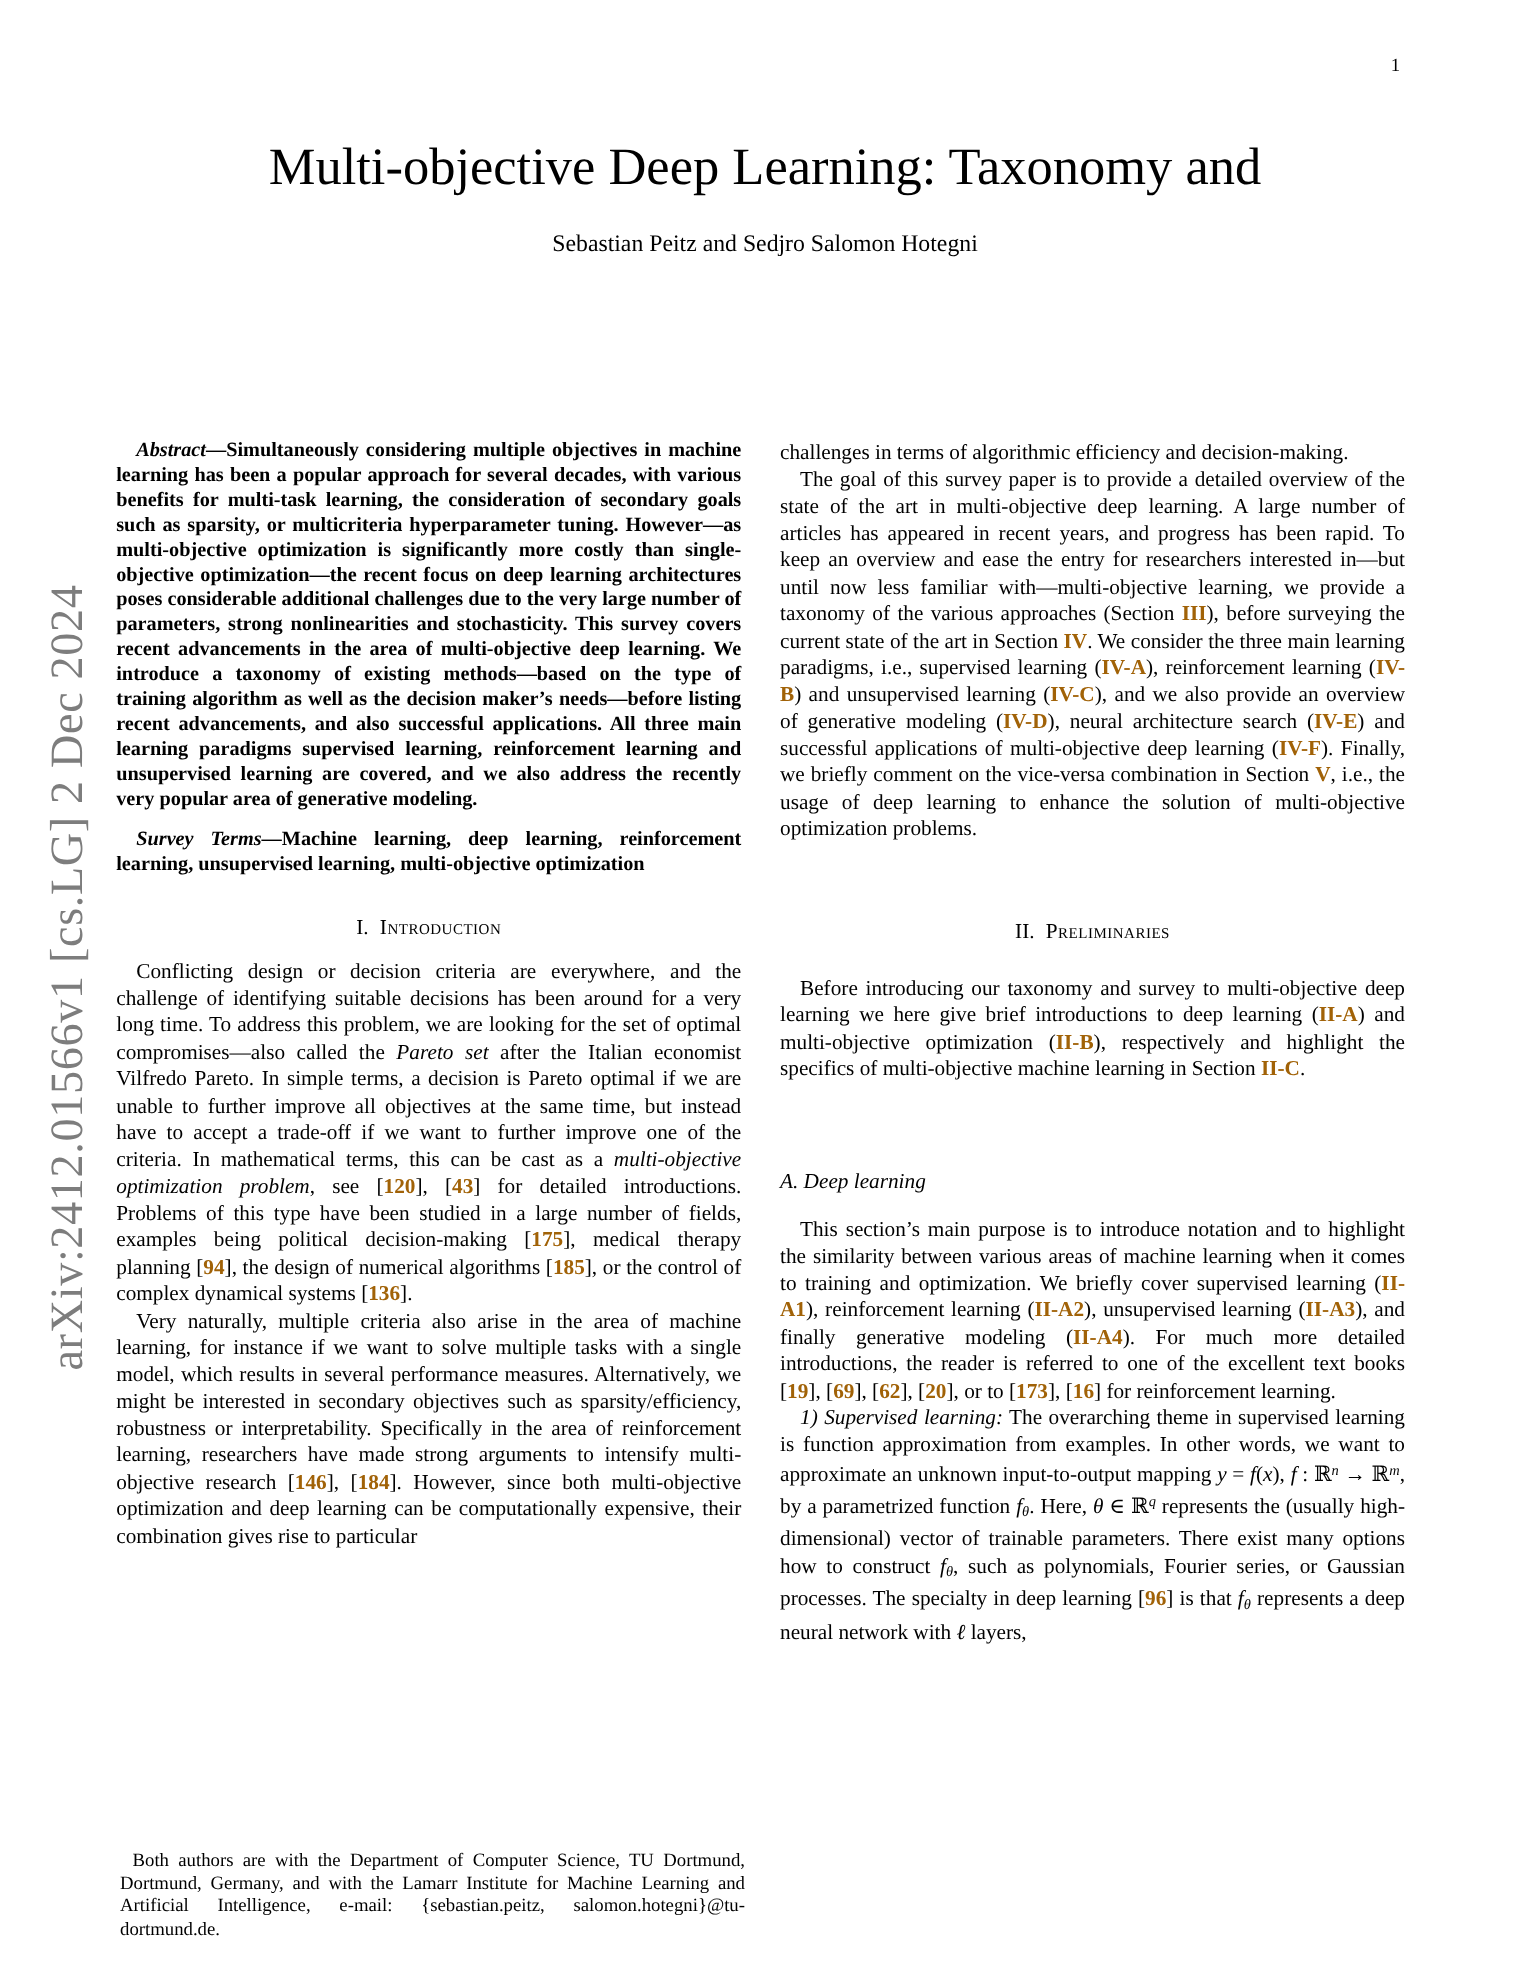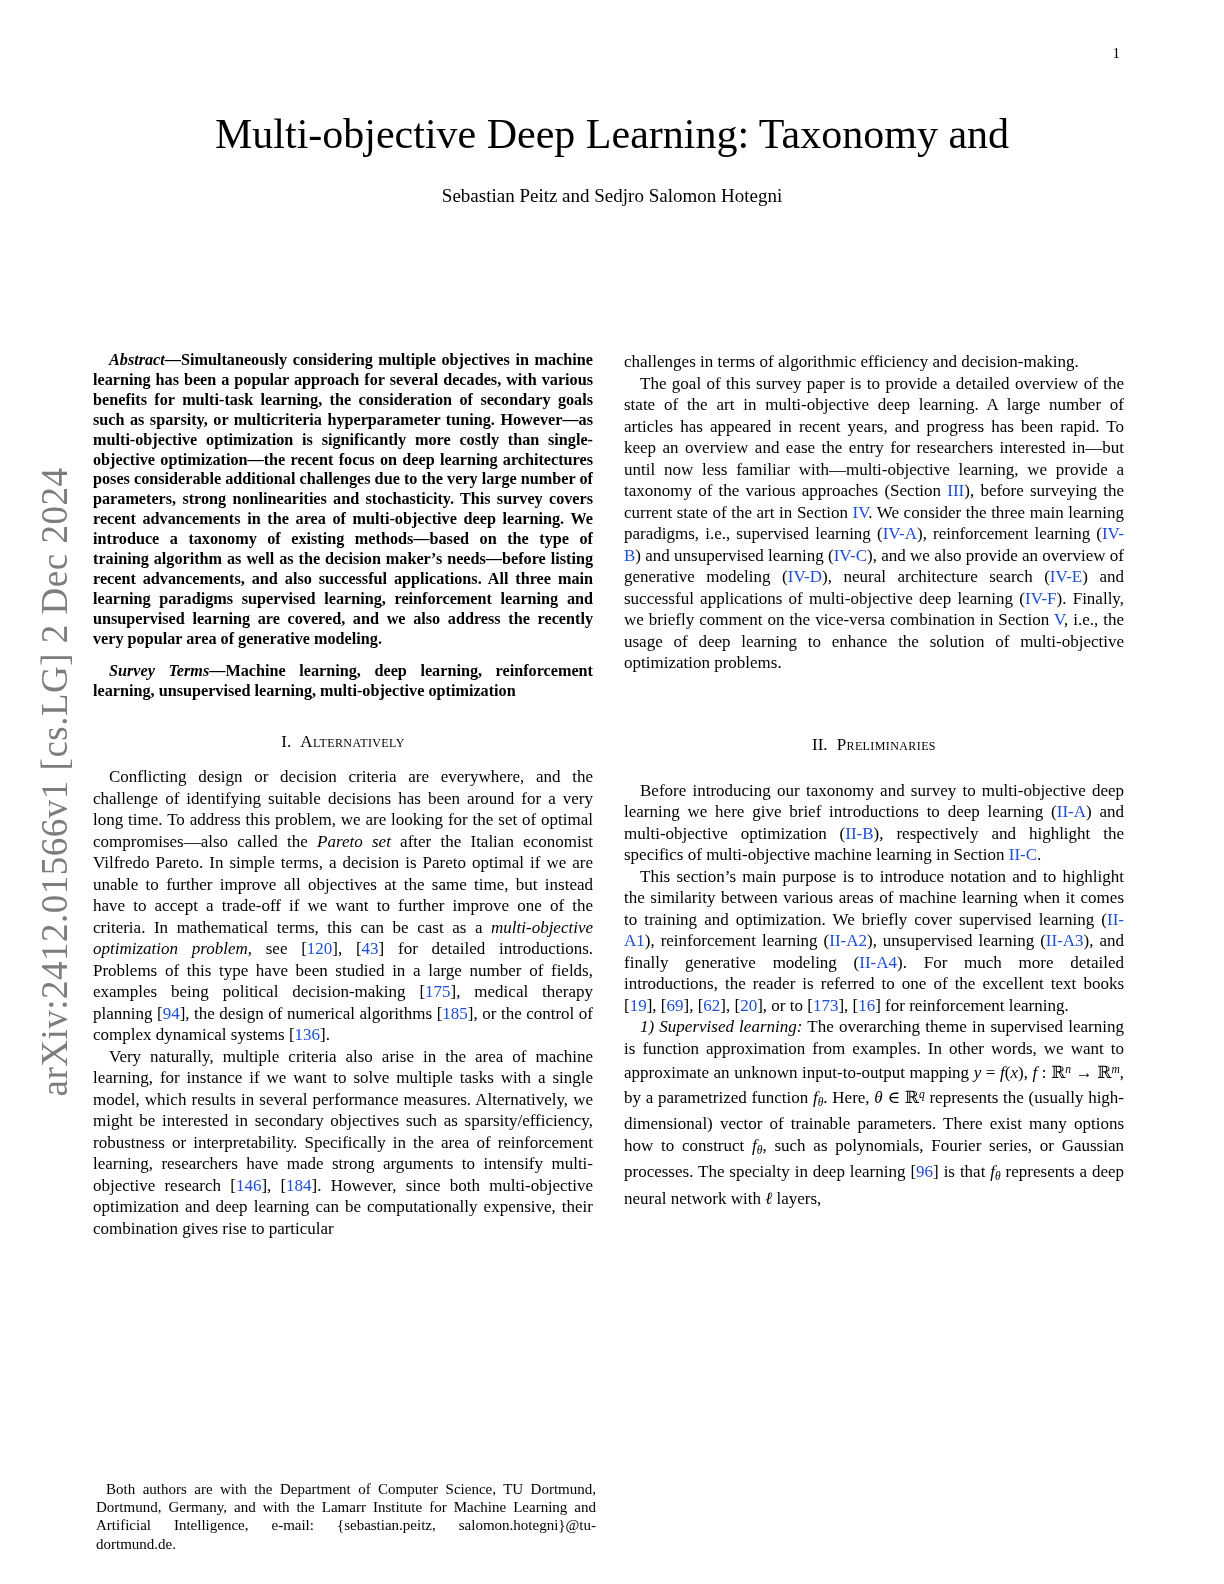--- a/index.html
+++ b/index.html
@@ -85,21 +85,21 @@
     width:500px;
     font-size:15px;
     line-height:18.2px;
     text-align:justify;
     text-indent:10px;
   }
   
   .r-i{font-style:italic;}
   .r-b{font-weight:bold;}
   .r-bi{font-weight:bold;font-style:italic;}
-  .r-link{color:#1d4ed8;}
+  .r-link{color:#a16207;font-weight:bold;}
   .r-m{font-style:italic;}
   .r-supi{font-style:italic;font-size:68%;vertical-align:0.45em;}
   .r-subi{font-style:italic;font-size:68%;vertical-align:-0.25em;}
 </style>
 </head>
 <body>
 
 <div class="page">
 
   <div class="page-number">1</div>
@@ -112,33 +112,37 @@
     </div>
     <div class="authors">Sebastian Peitz and Sedjro Salomon Hotegni</div>
   </header>
 
   <div class="columns">
 
     <div class="col">
       <p class="abstract indent"><span class="r-bi">Abstract</span><span class="r-b">—Simultaneously considering multiple objectives in machine learning has been a popular approach for several decades, with various benefits for multi-task learning, the consideration of secondary goals such as sparsity, or multicriteria hyperparameter tuning. However—as multi-objective optimization is significantly more costly than single-objective optimization—the recent focus on deep learning architectures poses considerable additional challenges due to the very large number of parameters, strong nonlinearities and stochasticity. This survey covers recent advancements in the area of multi-objective deep learning. We introduce a taxonomy of existing methods—based on the type of training algorithm as well as the decision maker’s needs—before listing recent advancements, and also successful applications. All three main learning paradigms supervised learning, reinforcement learning and unsupervised learning are covered, and we also address the recently very popular area of generative modeling.</span></p>
       <p class="abstract indent index-terms"><span class="r-bi">Survey Terms</span><span class="r-b">—Machine learning, deep learning, reinforcement learning, unsupervised learning, multi-objective optimization</span></p>
       <h2 class="sec h-intro">
-        <span class="sec-num">I.</span><span class="sc">Alternatively</span>
+        <span class="sec-num">I.</span><span class="sc">Introduction</span>
       </h2>
       <p class="body indent"><span>Conflicting design or decision criteria are everywhere, and the challenge of identifying suitable decisions has been around for a very long time. To address this problem, we are looking for the set of optimal compromises—also called the </span><span class="r-i">Pareto set</span><span> after the Italian economist Vilfredo Pareto. In simple terms, a decision is Pareto optimal if we are unable to further improve all objectives at the same time, but instead have to accept a trade-off if we want to further improve one of the criteria. In mathematical terms, this can be cast as a </span><span class="r-i">multi-objective optimization problem</span><span>, see [</span><span class="r-link">120</span><span>], [</span><span class="r-link">43</span><span>] for detailed introductions. Problems of this type have been studied in a large number of fields, examples being political decision-making [</span><span class="r-link">175</span><span>], medical therapy planning [</span><span class="r-link">94</span><span>], the design of numerical algorithms [</span><span class="r-link">185</span><span>], or the control of complex dynamical systems [</span><span class="r-link">136</span><span>].</span></p>
       <p class="body indent"><span>Very naturally, multiple criteria also arise in the area of machine learning, for instance if we want to solve multiple tasks with a single model, which results in several performance measures. Alternatively, we might be interested in secondary objectives such as sparsity/efficiency, robustness or interpretability. Specifically in the area of reinforcement learning, researchers have made strong arguments to intensify multi-objective research [</span><span class="r-link">146</span><span>], [</span><span class="r-link">184</span><span>]. However, since both multi-objective optimization and deep learning can be computationally expensive, their combination gives rise to particular</span></p>
     </div>
 
     <div class="col">
       <p class="body"><span>challenges in terms of algorithmic efficiency and decision-making.</span></p>
       <p class="body indent"><span>The goal of this survey paper is to provide a detailed overview of the state of the art in multi-objective deep learning. A large number of articles has appeared in recent years, and progress has been rapid. To keep an overview and ease the entry for researchers interested in—but until now less familiar with—multi-objective learning, we provide a taxonomy of the various approaches (Section </span><span class="r-link">III</span><span>), before surveying the current state of the art in Section </span><span class="r-link">IV</span><span>. We consider the three main learning paradigms, i.e., supervised learning (</span><span class="r-link">IV-A</span><span>), reinforcement learning (</span><span class="r-link">IV-B</span><span>) and unsupervised learning (</span><span class="r-link">IV-C</span><span>), and we also provide an overview of generative modeling (</span><span class="r-link">IV-D</span><span>), neural architecture search (</span><span class="r-link">IV-E</span><span>) and successful applications of multi-objective deep learning (</span><span class="r-link">IV-F</span><span>). Finally, we briefly comment on the vice-versa combination in Section </span><span class="r-link">V</span><span>, i.e., the usage of deep learning to enhance the solution of multi-objective optimization problems.</span></p>
       <h2 class="sec h-prelim">
         <span class="sec-num">II.</span><span class="sc">Preliminaries</span>
       </h2>
       <p class="body indent"><span>Before introducing our taxonomy and survey to multi-objective deep learning we here give brief introductions to deep learning (</span><span class="r-link">II-A</span><span>) and multi-objective optimization (</span><span class="r-link">II-B</span><span>), respectively and highlight the specifics of multi-objective machine learning in Section </span><span class="r-link">II-C</span><span>.</span></p>
+      <h3 class="subsec">
+        <span>A.</span>
+        <span>Deep learning</span>
+      </h3>
       <p class="body indent"><span>This section’s main purpose is to introduce notation and to highlight the similarity between various areas of machine learning when it comes to training and optimization. We briefly cover supervised learning (</span><span class="r-link">II-A1</span><span>), reinforcement learning (</span><span class="r-link">II-A2</span><span>), unsupervised learning (</span><span class="r-link">II-A3</span><span>), and finally generative modeling (</span><span class="r-link">II-A4</span><span>). For much more detailed introductions, the reader is referred to one of the excellent text books [</span><span class="r-link">19</span><span>], [</span><span class="r-link">69</span><span>], [</span><span class="r-link">62</span><span>], [</span><span class="r-link">20</span><span>], or to [</span><span class="r-link">173</span><span>], [</span><span class="r-link">16</span><span>] for reinforcement learning.</span></p>
       <p class="body indent"><span class="r-i">1) Supervised learning:</span><span> The overarching theme in supervised learning is function approximation from examples. In other words, we want to approximate an unknown input-to-output mapping </span><span class="r-m">y</span><span> = </span><span class="r-m">f</span><span>(</span><span class="r-m">x</span><span>), </span><span class="r-m">f</span><span> : ℝ</span><span class="r-supi">n</span><span> → ℝ</span><span class="r-supi">m</span><span>, by a parametrized function </span><span class="r-m">f</span><span class="r-subi">θ</span><span>. Here, </span><span class="r-m">θ</span><span> ∈ ℝ</span><span class="r-supi">q</span><span> represents the (usually high-dimensional) vector of trainable parameters. There exist many options how to construct </span><span class="r-m">f</span><span class="r-subi">θ</span><span>, such as polynomials, Fourier series, or Gaussian processes. The specialty in deep learning [</span><span class="r-link">96</span><span>] is that </span><span class="r-m">f</span><span class="r-subi">θ</span><span> represents a deep neural network with </span><span class="r-m">ℓ</span><span> layers,</span></p>
     </div>
 
   </div>
 
   <div class="footnote"><span>Both authors are with the Department of Computer Science, TU Dortmund, Dortmund, Germany, and with the Lamarr Institute for Machine Learning and Artificial Intelligence, e-mail: {sebastian.peitz, salomon.hotegni}@tu-dortmund.de.</span></div>
 
 </div>
 

